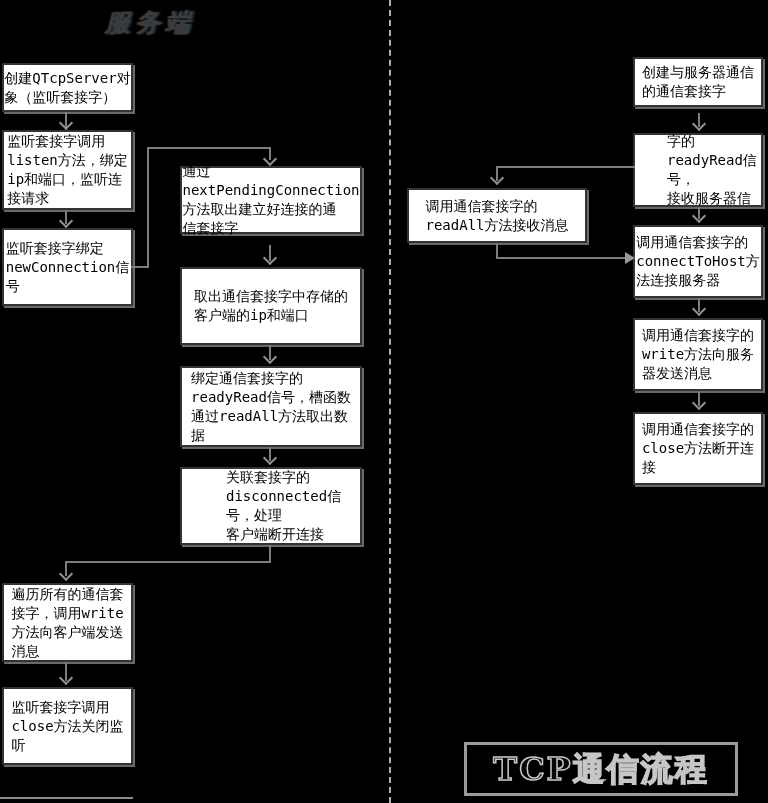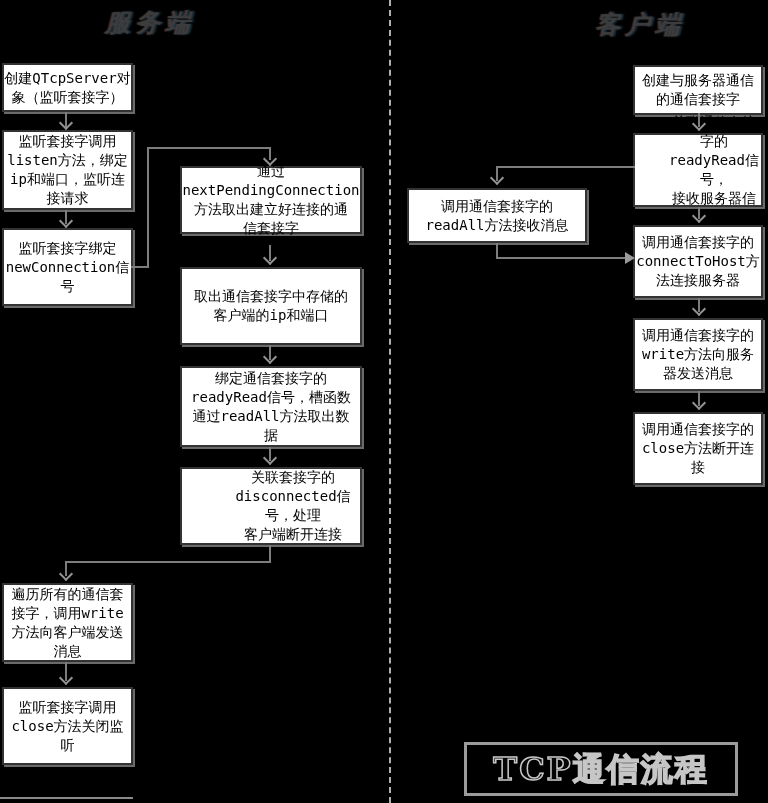--- a/index.html
+++ b/index.html
@@ -19,21 +19,20 @@
     text-shadow:2px 0 2px rgba(70,120,150,0.45), -1px 0 1px rgba(150,80,70,0.35);
     text-align:center;width:190px;
   }
   .fbox{
     position:absolute;box-sizing:border-box;
     background:#ffffff;
     border:2px solid #333333;
     box-shadow:2px 2px 0 #6a6a6a;
     color:#000;
     font-size:14px;line-height:19px;
-    text-align:center;
     white-space:pre-line;
     display:flex;align-items:center;justify-content:center;
     padding:1px 0;
   }
   .vline{position:absolute;width:2px;background:#7d7d7d;}
   .hline{position:absolute;height:2px;background:#7d7d7d;}
   .chev{
     position:absolute;width:8px;height:8px;
     border-right:2px solid #949494;border-bottom:2px solid #949494;
     transform:rotate(45deg);
@@ -61,21 +60,20 @@
     text-shadow:0 0 1px #8f8f8f;
     line-height:48px;white-space:nowrap;
   }
 </style>
 </head>
 <body>
 
 <div id="canvas">
 
   <div class="col-title" style="left:55px;top:6px;font-style:italic;">服务端</div>
-  <div class="col-title" style="left:545px;top:8px;">客户端</div>
 
   <div class="divider"></div>
 
   <div class="fbox" style="left:2px;top:63px;width:131px;height:49px;">创建QTcpServer对
 象（监听套接字）</div>
   <div class="fbox" style="left:2px;top:130px;width:131px;height:80px;">监听套接字调用
 listen方法，绑定
 ip和端口，监听连
 接请求</div>
   <div class="fbox" style="left:2px;top:228px;width:131px;height:78px;">监听套接字绑定
@@ -99,21 +97,21 @@
 readyRead信号，槽函数
 通过readAll方法取出数
 据</div>
   <div class="fbox" style="left:180px;top:467px;width:182px;height:78px;padding-left:44px;">关联套接字的
 disconnected信号，处理
 客户端断开连接</div>
 
   <div class="fbox" style="left:407px;top:188px;width:180px;height:55px;">调用通信套接字的
 readAll方法接收消息</div>
 
-  <div class="fbox" style="left:633px;top:65px;width:130px;height:50px;">创建与服务器通信
+  <div class="fbox" style="left:633px;top:57px;width:130px;height:50px;">创建与服务器通信
 的通信套接字</div>
   <div class="fbox" style="left:633px;top:133px;width:130px;height:74px;padding-left:32px;">关联通信套接字的
 readyRead信号，
 接收服务器信息</div>
   <div class="fbox" style="left:633px;top:225px;width:130px;height:73px;">调用通信套接字的
 connectToHost方
 法连接服务器</div>
   <div class="fbox" style="left:633px;top:318px;width:130px;height:73px;">调用通信套接字的
 write方法向服务
 器发送消息</div>

